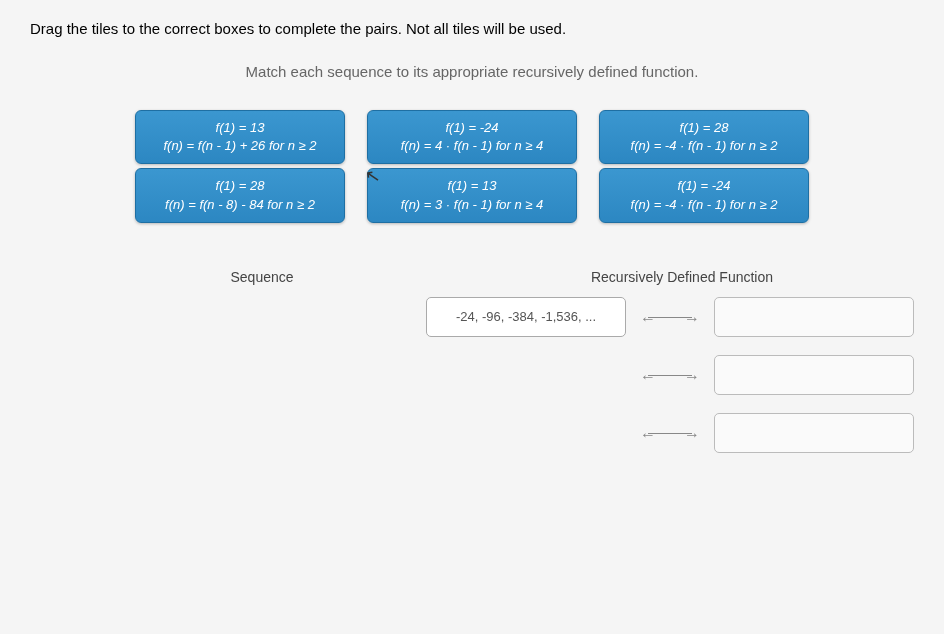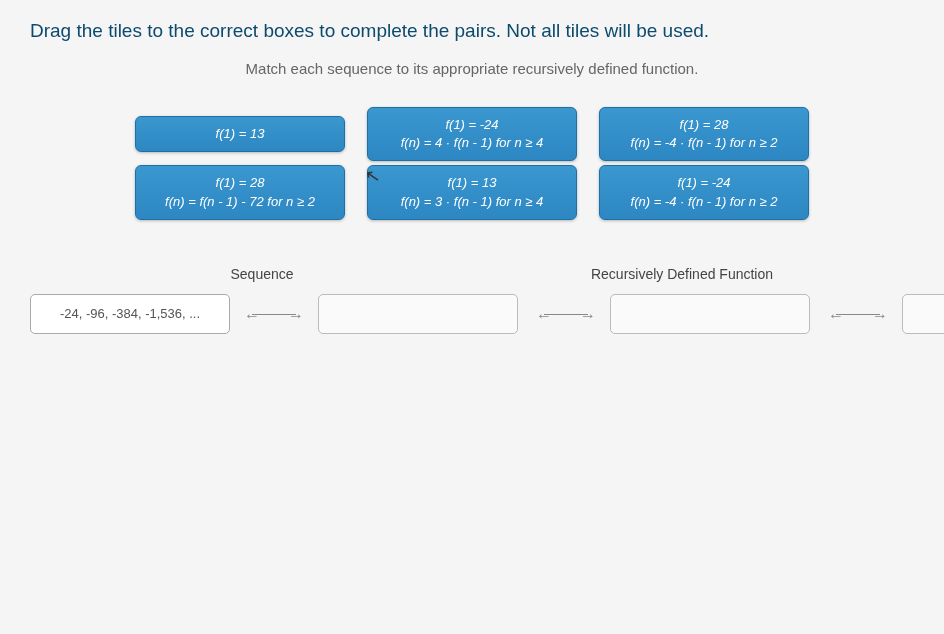--- a/index.html
+++ b/index.html
@@ -10,23 +10,23 @@
     body {
       font-family: Arial, Helvetica, sans-serif;
       background: #f5f5f5;
       width: 944px;
       height: 634px;
       padding: 20px 30px;
       color: #555;
       overflow: hidden;
     }
     .instruction {
-      font-size: 19px;
-      color: #0c4a6e;
-      margin-bottom: 18px;
+      font-size: 15px;
+      color: #000000;
+      margin-bottom: 26px;
     }
     .sub-instruction {
       font-size: 15px;
       color: #666;
       margin-bottom: 30px;
       text-align: center;
     }
     .tiles-area {
       display: flex;
       flex-direction: column;
@@ -74,21 +74,21 @@
     }
     .headers .col-h {
       font-weight: normal;
       font-size: 14px;
       color: #444;
       width: 200px;
       text-align: center;
     }
     .matching-area {
       display: flex;
-      flex-direction: row;
+      flex-direction: column;
       gap: 18px;
       align-items: flex-end;
     }
     .match-row {
       display: flex;
       align-items: center;
       gap: 14px;
     }
     .seq-box {
       width: 200px;
@@ -148,34 +148,35 @@
 <div class="wrap">
   <p class="instruction">Drag the tiles to the correct boxes to complete the pairs. Not all tiles will be used.</p>
   <p class="sub-instruction">Match each sequence to its appropriate recursively defined function.</p>
 
   <span class="cursor-icon">↖</span>
 
   <div class="tiles-area">
     <div class="tiles-row">
       <div class="tile">
         <div class="line">f(1) = 13</div>
+        <div class="line">f(n) = f(n - 1) + 26 for n ≥ 2</div>
       </div>
       <div class="tile">
         <div class="line">f(1) = -24</div>
         <div class="line">f(n) = 4 · f(n - 1) for n ≥ 4</div>
       </div>
       <div class="tile">
         <div class="line">f(1) = 28</div>
         <div class="line">f(n) = -4 · f(n - 1) for n ≥ 2</div>
       </div>
     </div>
     <div class="tiles-row">
       <div class="tile">
         <div class="line">f(1) = 28</div>
-        <div class="line">f(n) = f(n - 1) - 72 for n ≥ 2</div>
+        <div class="line">f(n) = f(n - 8) - 84 for n ≥ 2</div>
       </div>
       <div class="tile">
         <div class="line">f(1) = 13</div>
         <div class="line">f(n) = 3 · f(n - 1) for n ≥ 4</div>
       </div>
       <div class="tile">
         <div class="line">f(1) = -24</div>
         <div class="line">f(n) = -4 · f(n - 1) for n ≥ 2</div>
       </div>
     </div>

